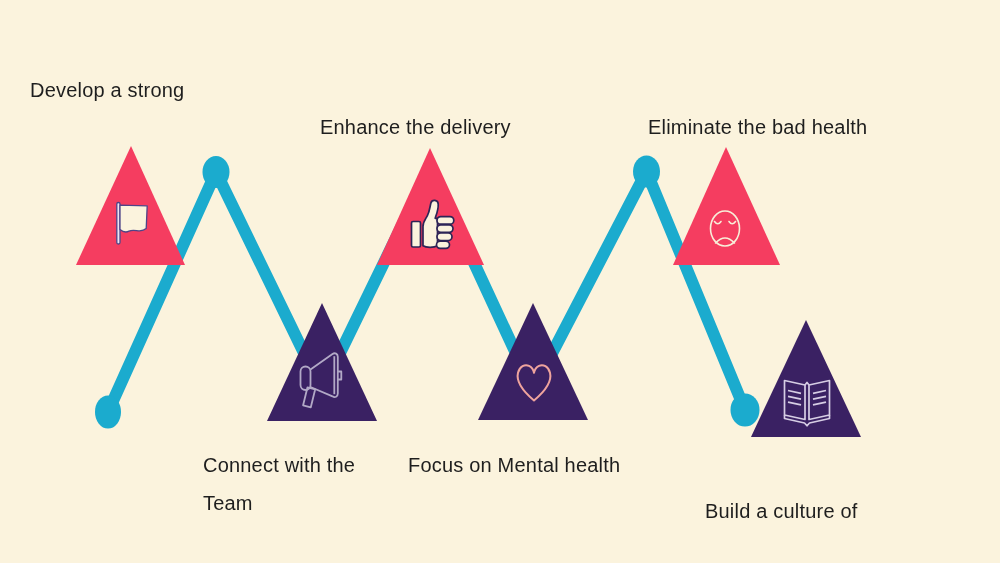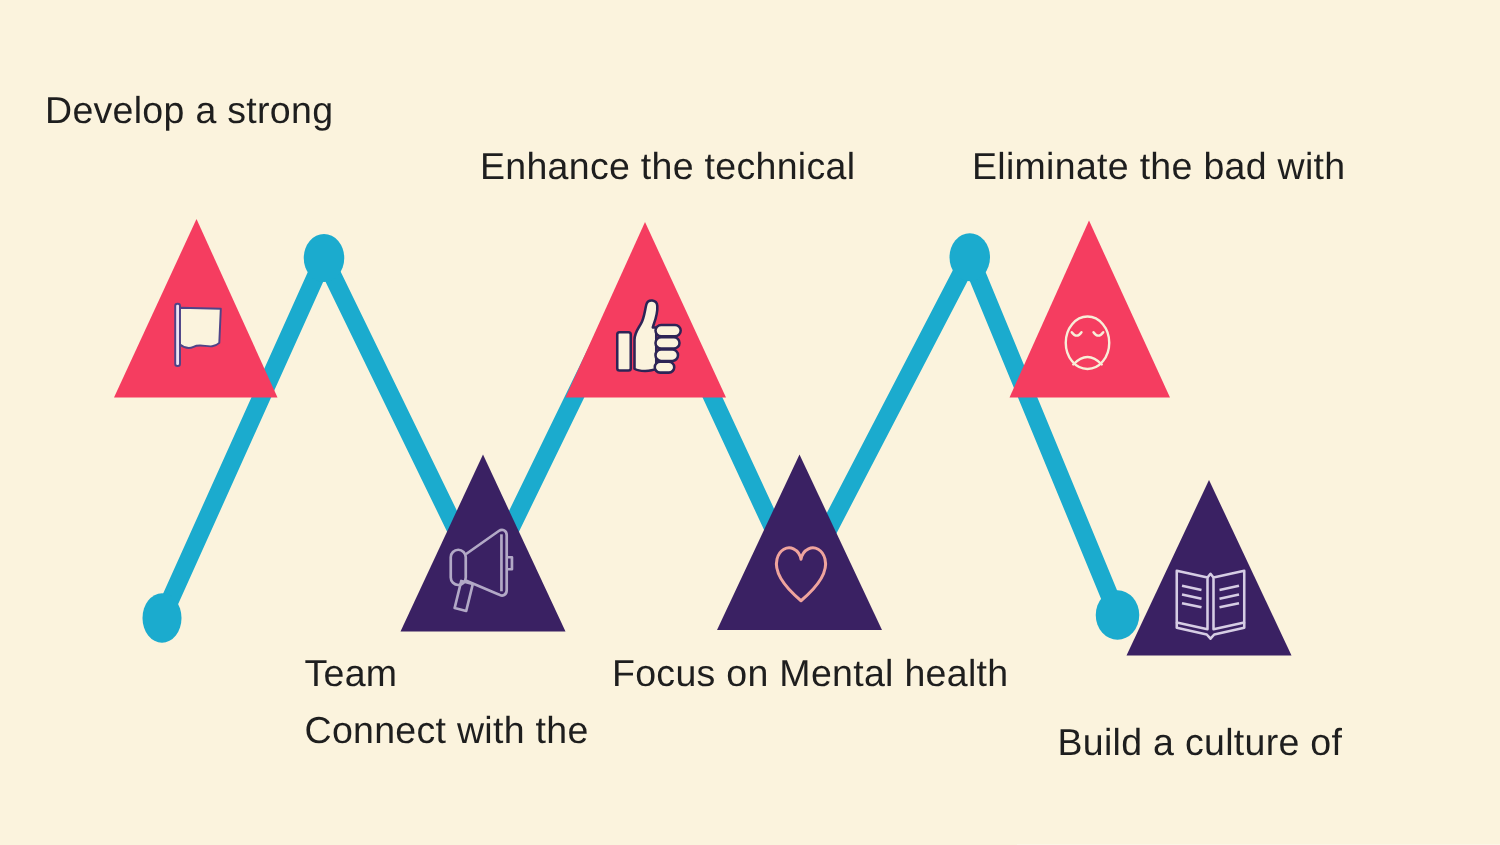--- a/index.html
+++ b/index.html
@@ -10,25 +10,26 @@
     background: #FBF3DD;
     overflow: hidden;
     font-family: "Liberation Sans", sans-serif;
   }
   .diagram-svg {
     position: absolute;
     left: 0; top: 0;
   }
   .label {
     position: absolute;
-    font-size: 25px;
+    font-size: 20px;
     line-height: 38px;
     letter-spacing: 0.2px;
     color: #1E1E1E;
     white-space: nowrap;
+    margin-top: 16px;
   }
   .label .ln { display: block; }
   #label-0 { left: 30px;  top: 55px; }
   #label-1 { left: 203px; top: 430px; }
   #label-2 { left: 320px; top: 92px; }
   #label-3 { left: 408px; top: 430px; }
   #label-4 { left: 648px; top: 92px; }
   #label-5 { left: 705px; top: 476px; }
 </style>
 </head>
@@ -95,33 +96,33 @@
     <ellipse cx="216" cy="172" rx="13.5" ry="16" fill="#1BABCE"></ellipse>
     <ellipse cx="646.5" cy="171.5" rx="13.5" ry="16" fill="#1BABCE"></ellipse>
     <ellipse cx="745" cy="410" rx="14.5" ry="16.5" fill="#1BABCE"></ellipse>
   </svg>
 
   <div class="label" id="label-0">
     <span class="ln">Develop a strong</span>
   </div>
 
   <div class="label" id="label-1">
+    <span class="ln">Connect with the</span>
     <span class="ln">Team</span>
-    <span class="ln">Connect with the</span>
   </div>
 
   <div class="label" id="label-2">
-    <span class="ln">Enhance the technical</span>
+    <span class="ln">Enhance the delivery</span>
   </div>
 
   <div class="label" id="label-3">
     <span class="ln">Focus on Mental health</span>
   </div>
 
   <div class="label" id="label-4">
-    <span class="ln">Eliminate the bad with</span>
+    <span class="ln">Eliminate the bad health</span>
   </div>
 
   <div class="label" id="label-5">
     <span class="ln">Build a culture of</span>
   </div>
 
 </div>
 
 </body></html>

